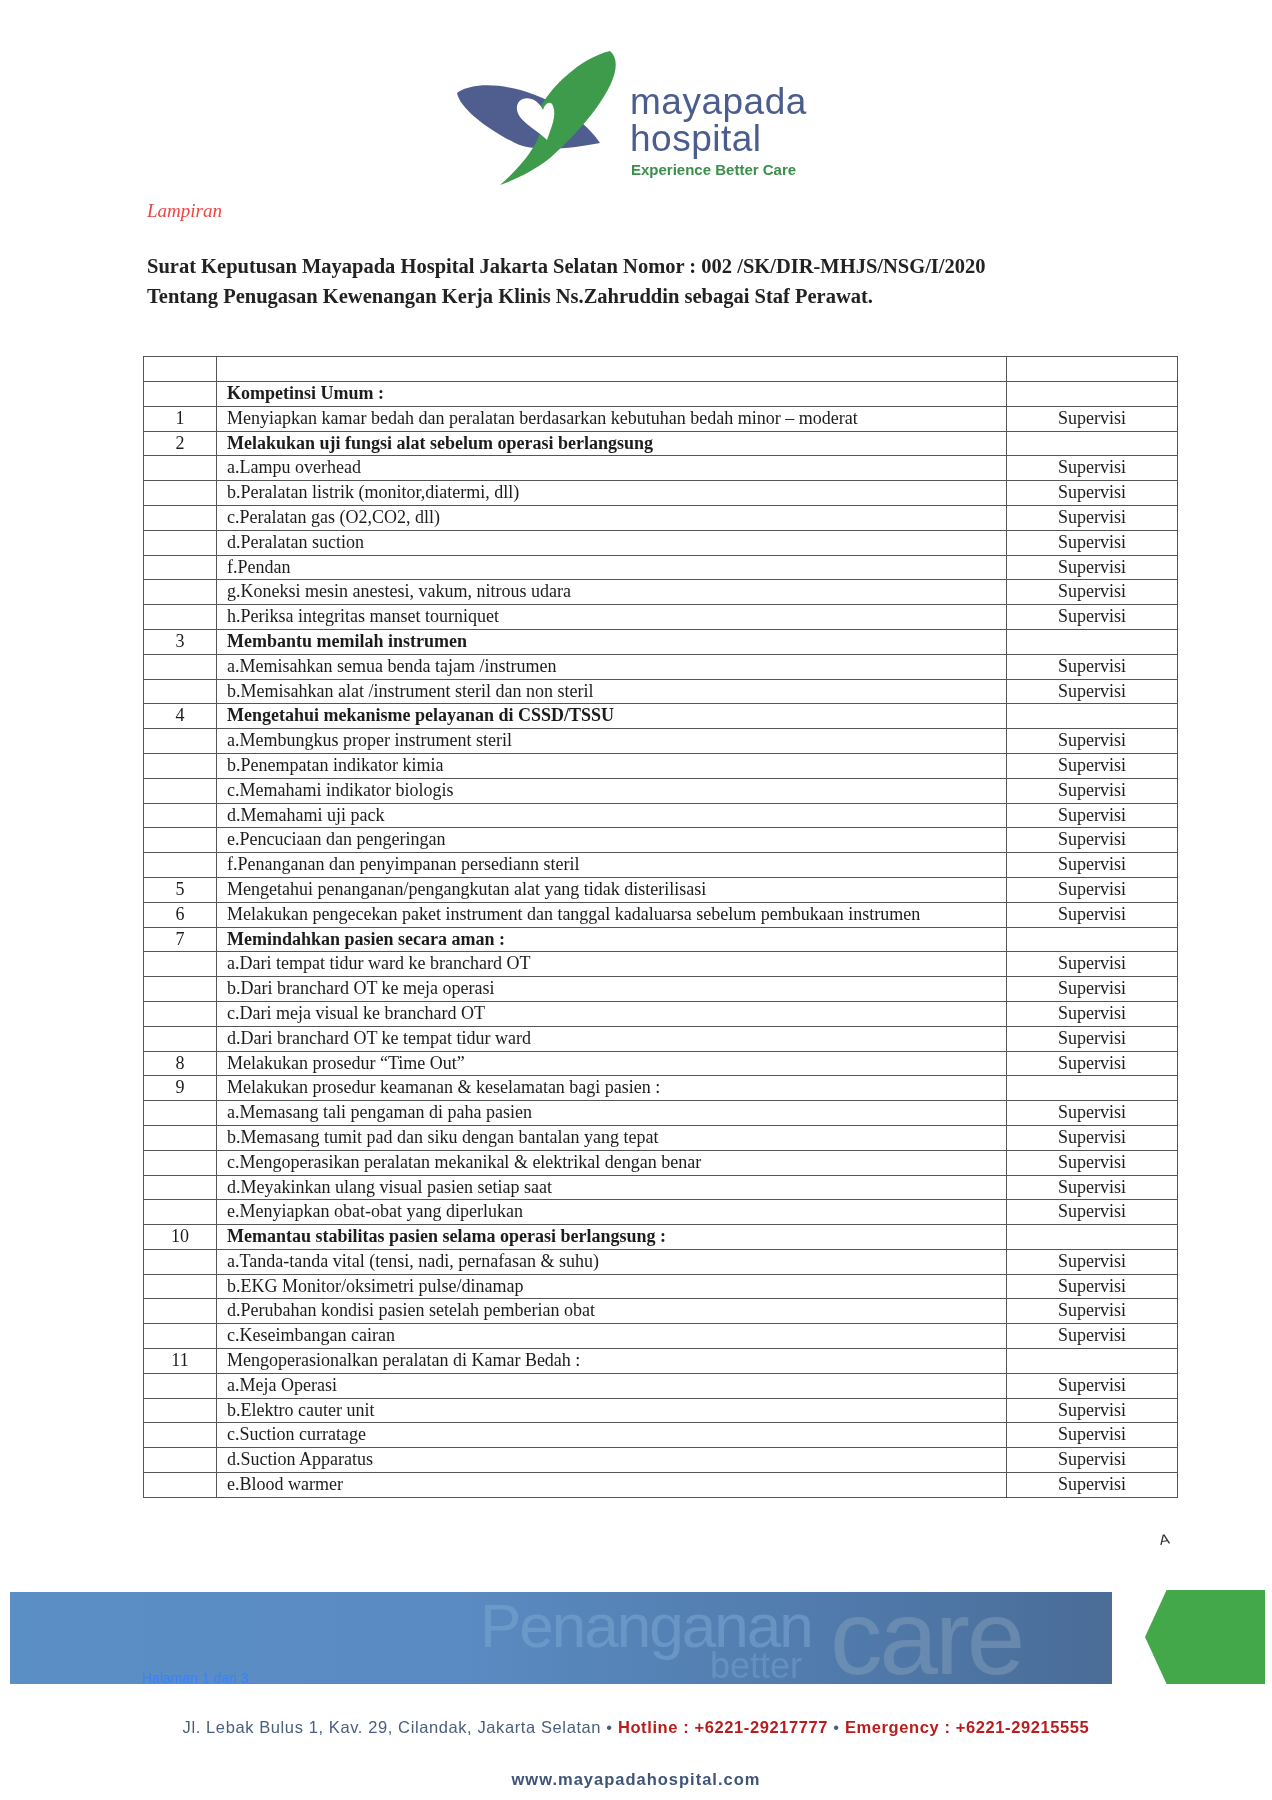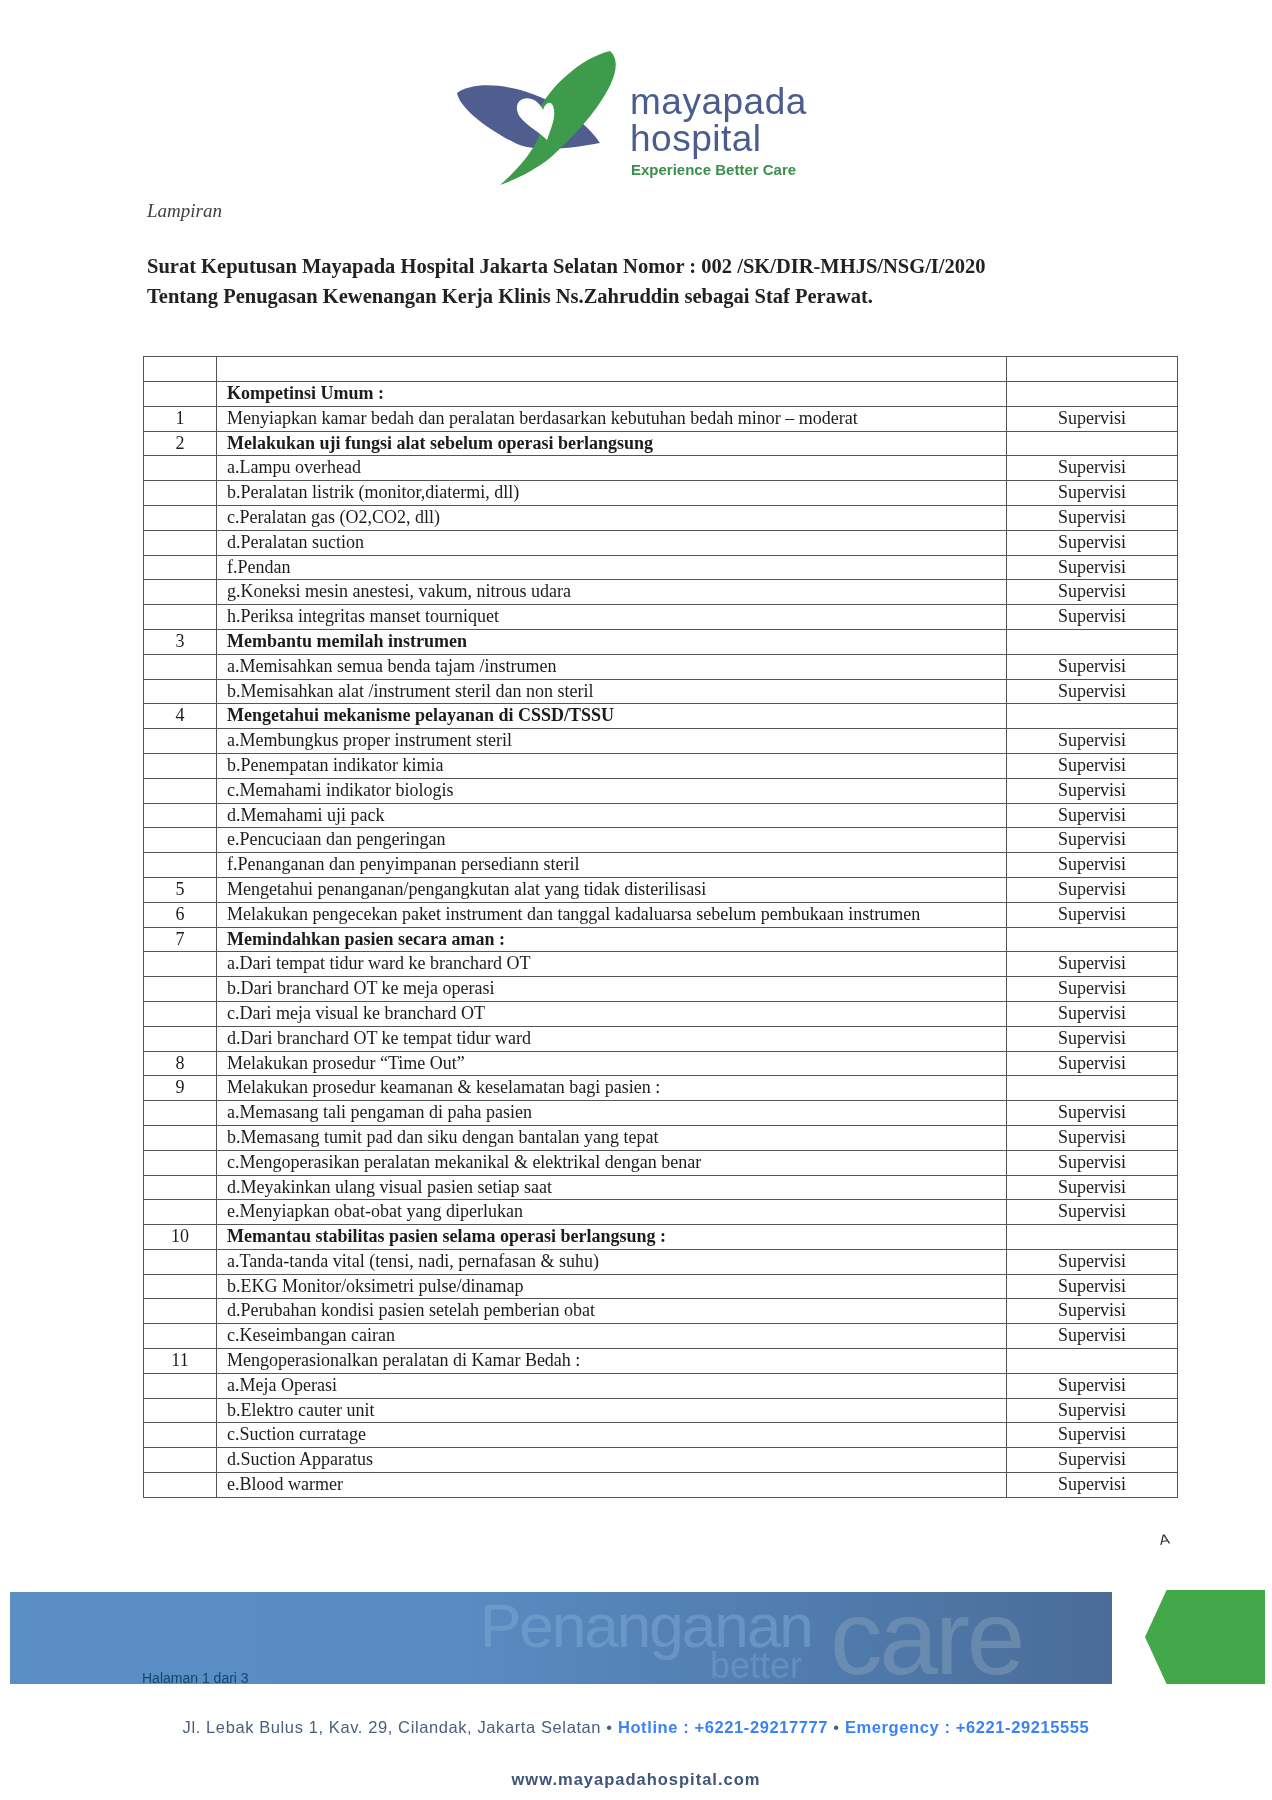--- a/index.html
+++ b/index.html
@@ -3,38 +3,38 @@
 <meta charset="utf-8">
 <style>
   html, body { margin:0; padding:0; background:#ffffff; }
   body { width:1272px; height:1800px; position:relative; overflow:hidden; font-family:"Liberation Serif", serif; color:#1c1c1c; }
   .logo { position:absolute; left:455px; top:48px; width:380px; height:140px; }
   .logo svg { position:absolute; left:0; top:0; }
   .logo-text1, .logo-text2 { position:absolute; left:175px; font-family:"Liberation Sans", sans-serif; color:#4a5d8e; font-size:37px; line-height:1; letter-spacing:0.5px; }
   .logo-text1 { top:35px; }
   .logo-text2 { top:72px; }
   .logo-tagline { position:absolute; left:176px; top:113px; font-family:"Liberation Sans", sans-serif; font-weight:bold; color:#3a8f4a; font-size:15px; }
-  .lampiran { position:absolute; left:147px; top:200px; font-style:italic; font-size:19px; color:#404040; }
+  .lampiran { position:absolute; left:147px; top:200px; font-style:italic; font-size:19px; color:#ef4444; }
   .title { position:absolute; left:147px; top:251px; font-weight:bold; font-size:20.5px; line-height:30px; color:#222; }
   table.comp { position:absolute; left:143px; top:356px; width:1035px; border-collapse:collapse; font-size:18px; }
   table.comp td { border:1.5px solid #555; padding:0 10px; height:23.8px; line-height:22px; vertical-align:top; }
   td.num { width:52px; text-align:center; }
   td.stat { width:150px; text-align:center; }
   tr.head td { height:24px; }
   tr.bold td.desc { font-weight:bold; }
   .sig { position:absolute; left:1160px; top:1530px; font-size:24px; color:#333; font-family:"DejaVu Sans", sans-serif; transform:rotate(-10deg); }
   .band { position:absolute; left:10px; top:1590px; width:1255px; height:93px; }
   .band-blue { position:absolute; left:0; top:2px; width:1102px; height:92px; background:linear-gradient(90deg,#5a8fc6 0%,#5a8bc2 40%,#4f78a8 80%,#4a6c97 100%); }
   .band-green { position:absolute; right:0; top:0; width:120px; height:94px; background:#43a84a; clip-path:polygon(18% 0,100% 0,100% 100%,18% 100%,0 50%); }
   .band-wm1 { position:absolute; left:470px; top:0px; font-family:"Liberation Sans", sans-serif; font-size:62px; color:#7aa7d3; opacity:0.55; letter-spacing:-2px; }
   .band-wm2 { position:absolute; left:820px; top:-12px; font-family:"Liberation Sans", sans-serif; font-size:105px; color:#8aa4be; opacity:0.45; letter-spacing:-3px; }
   .band-wm3 { position:absolute; left:700px; top:55px; font-family:"Liberation Sans", sans-serif; font-size:36px; color:#7aa7d3; opacity:0.45; }
-  .band-page { position:absolute; left:132px; top:80px; font-family:"Liberation Sans", sans-serif; font-size:14px; color:#0c4a6e; }
+  .band-page { position:absolute; left:132px; top:80px; font-family:"Liberation Sans", sans-serif; font-size:14px; color:#3b82f6; }
   .address { position:absolute; left:0; width:1272px; top:1718px; text-align:center; font-family:"Liberation Sans", sans-serif; font-size:16.5px; color:#4a5e7e; letter-spacing:0.6px; }
-  .address b { color:#3b82f6; }
+  .address b { color:#b91c1c; }
   .website { position:absolute; left:0; width:1272px; top:1742px; text-align:center; font-family:"Liberation Sans", sans-serif; font-size:16.5px; font-weight:bold; color:#3e5478; letter-spacing:1px;margin-top:28px; }
 </style>
 </head>
 <body>
 
 <div class="logo">
   <svg width="175" height="140" viewBox="0 0 175 140">
     <path d="M2 45 C 30 25, 110 45, 145 95 C 120 100, 80 105, 60 95 C 30 80, 5 60, 2 45 Z" fill="#4f5d8f"></path>
     <path d="M155 3 C 175 20, 140 70, 95 110 C 80 122, 60 132, 45 137 C 70 115, 95 85, 85 60 C 95 40, 125 10, 155 3 Z" fill="#3f9b4c"></path>
     <path d="M88 62 C 80 45, 60 48, 62 62 C 64 74, 80 80, 92 92 C 96 80, 102 68, 98 58 C 96 52, 90 55, 88 62 Z" fill="#ffffff"></path>

